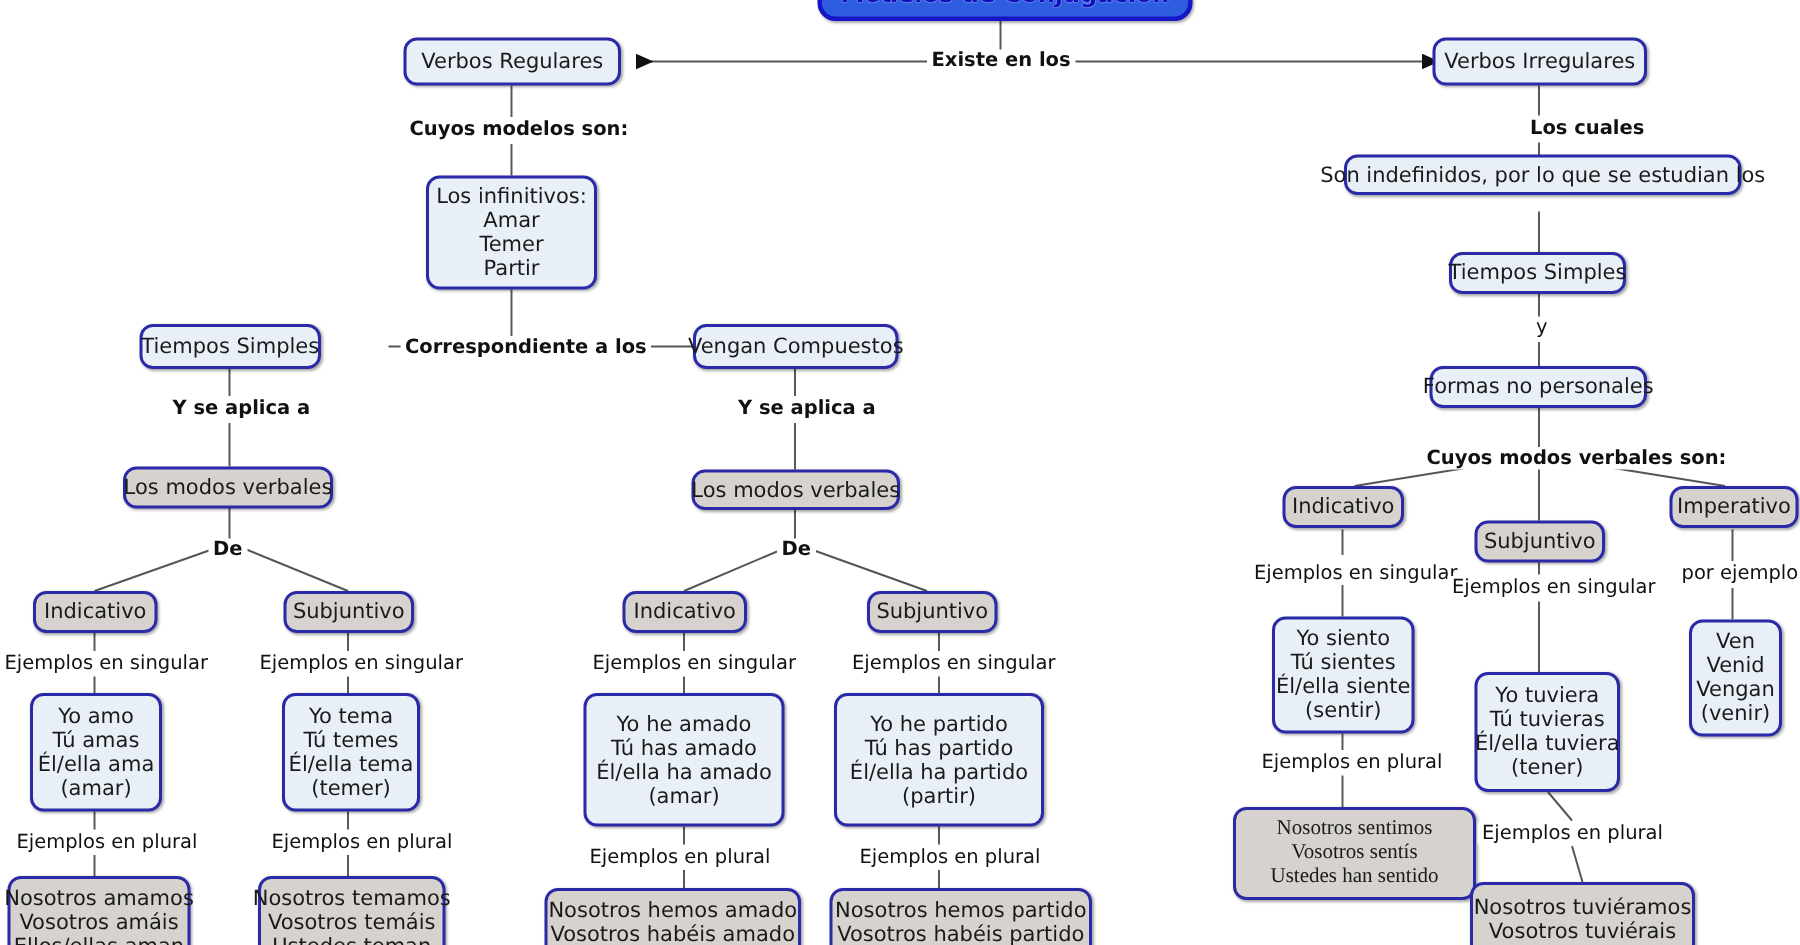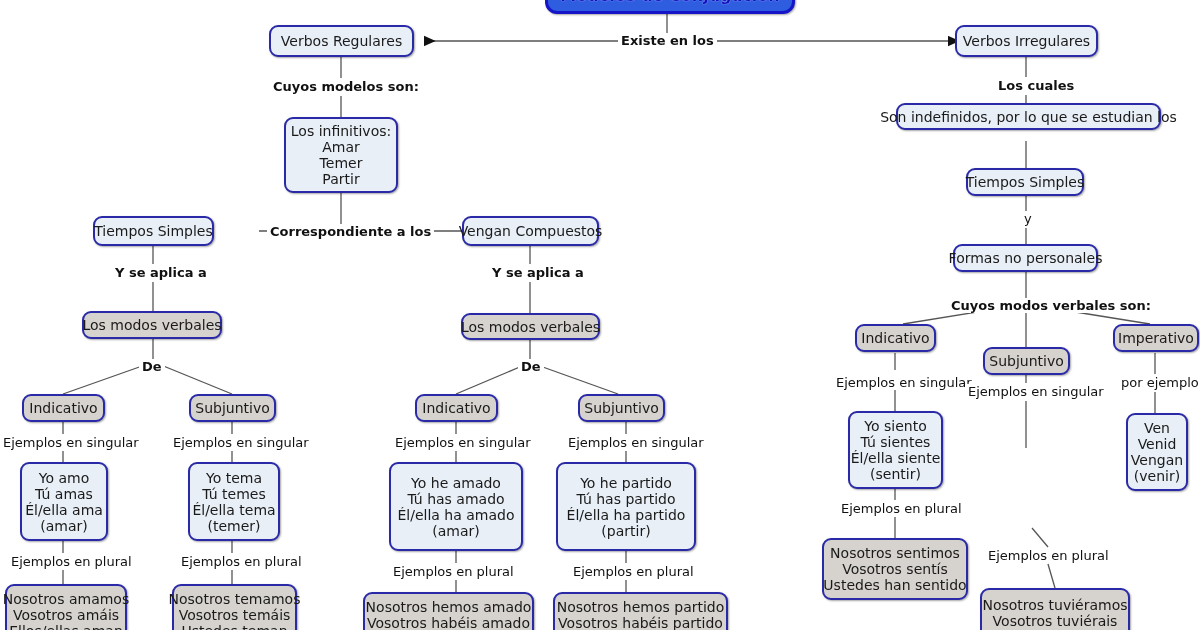--- a/index.html
+++ b/index.html
@@ -219,21 +219,21 @@
   <div class="lbl" style="left:570px; top:564px;">Ejemplos en plural</div>
 
   <div class="node fill-gray" style="left:363px; top:592px; width:171px; height:62px;">Nosotros hemos amado
 Vosotros habéis amado
 Ustedes han amado</div>
 
   <div class="node fill-gray" style="left:553px; top:592px; width:175px; height:62px;">Nosotros hemos partido
 Vosotros habéis partido
 Ellos/ellas han partido</div>
 
-  <div class="lbl lbl-bold" style="left:995px; top:78px;">Los cuales</div>
+  <div class="lbl lbl-bold" style="left:1017px; top:78px;">Los cuales</div>
 
   <div class="node fill-blue" style="left:896px; top:103px; width:265px; height:27px;">Son indefinidos, por lo que se estudian los</div>
 
   <div class="node fill-blue" style="left:966px; top:168px; width:118px; height:28px;">Tiempos Simples</div>
 
   <div class="lbl" style="left:1021px; top:211px;">y</div>
 
   <div class="node fill-blue" style="left:953px; top:244px; width:145px; height:28px;">Formas no personales</div>
 
   <div class="lbl lbl-bold" style="left:948px; top:298px;">Cuyos modos verbales son:</div>
@@ -253,25 +253,29 @@
 Vengan
 (venir)</div>
 
   <div class="node fill-blue" style="left:848px; top:411px; width:95px; height:78px;">Yo siento
 Tú sientes
 Él/ella siente
 (sentir)</div>
 
   <div class="lbl" style="left:838px; top:501px;">Ejemplos en plural</div>
 
-  <div class="node fill-gray" style="left:822px; top:538px; width:146px; height:62px;">Nosotros sentimos
+  <div class="node fill-gray" style="left:822px; top:538px; width:162px; height:62px;font-family:Liberation Serif, serif;">Nosotros sentimos
 Vosotros sentís
 Ustedes han sentido</div>
 
   <div class="lbl" style="left:965px; top:384px;">Ejemplos en singular</div>
 
+  <div class="node fill-blue" style="left:983px; top:448px; width:97px; height:80px;">Yo tuviera
+Tú tuvieras
+Él/ella tuviera
+(tener)</div>
 
   <div class="lbl" style="left:985px; top:548px;">Ejemplos en plural</div>
 
   <div class="node fill-gray" style="left:980px; top:588px; width:150px; height:50px;">Nosotros tuviéramos
 Vosotros tuviérais</div>
 
 </div>
 
 </body></html>

